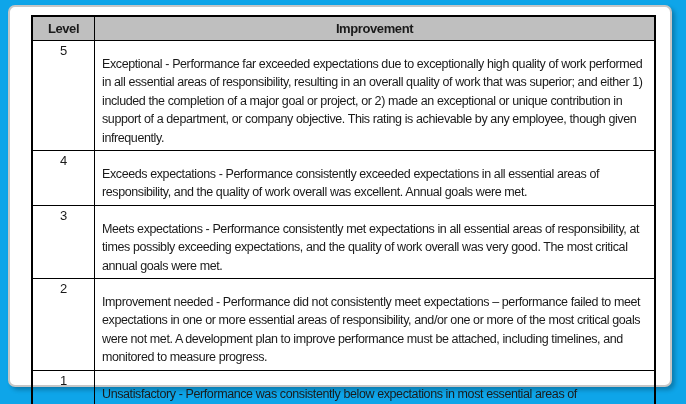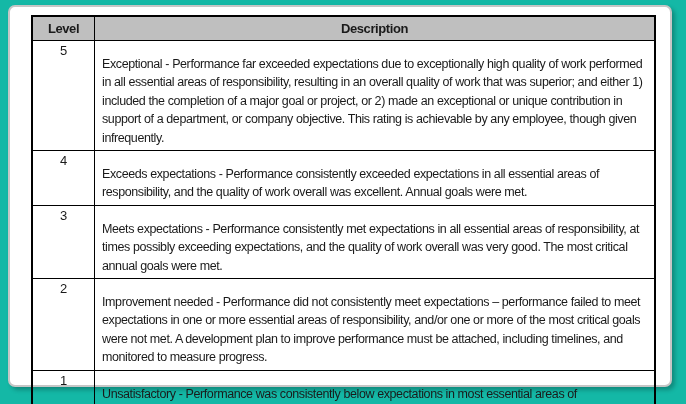--- a/index.html
+++ b/index.html
@@ -5,21 +5,21 @@
   html, body {
     margin: 0;
     padding: 0;
     background: #ffffff;
     font-family: "Liberation Sans", "DejaVu Sans", sans-serif;
   }
   .canvas {
     position: relative;
     width: 686px;
     height: 404px;
-    background: #14b8a6;
+    background: #0ea5e9;
     overflow: hidden;
   }
   .frame {
     position: absolute;
     left: 8px;
     top: 5px;
     width: 660px;
     height: 378px;
     background: #ffffff;
     border: 2px solid #c6c6c6;
@@ -71,21 +71,21 @@
 </head>
 <body>
 
 <div class="canvas">
   <div class="frame"></div>
   <div class="table-wrap">
     <table class="rating-table">
       <thead>
         <tr>
           <th class="col-level">Level</th>
-          <th class="col-desc">Description</th>
+          <th class="col-desc">Improvement</th>
         </tr>
       </thead>
       <tbody>
         <tr>
           <td class="cell-level">5</td>
           <td class="cell-desc">Exceptional - Performance far exceeded expectations due to exceptionally high quality of work performed in all essential areas of responsibility, resulting in an overall quality of work that was superior; and either 1) included the completion of a major goal or project, or 2) made an exceptional or unique contribution in support of a department, or company objective. This rating is achievable by any employee, though given infrequently.</td>
         </tr>
         <tr>
           <td class="cell-level">4</td>
           <td class="cell-desc">Exceeds expectations - Performance consistently exceeded expectations in all essential areas of responsibility, and the quality of work overall was excellent. Annual goals were met.</td>

